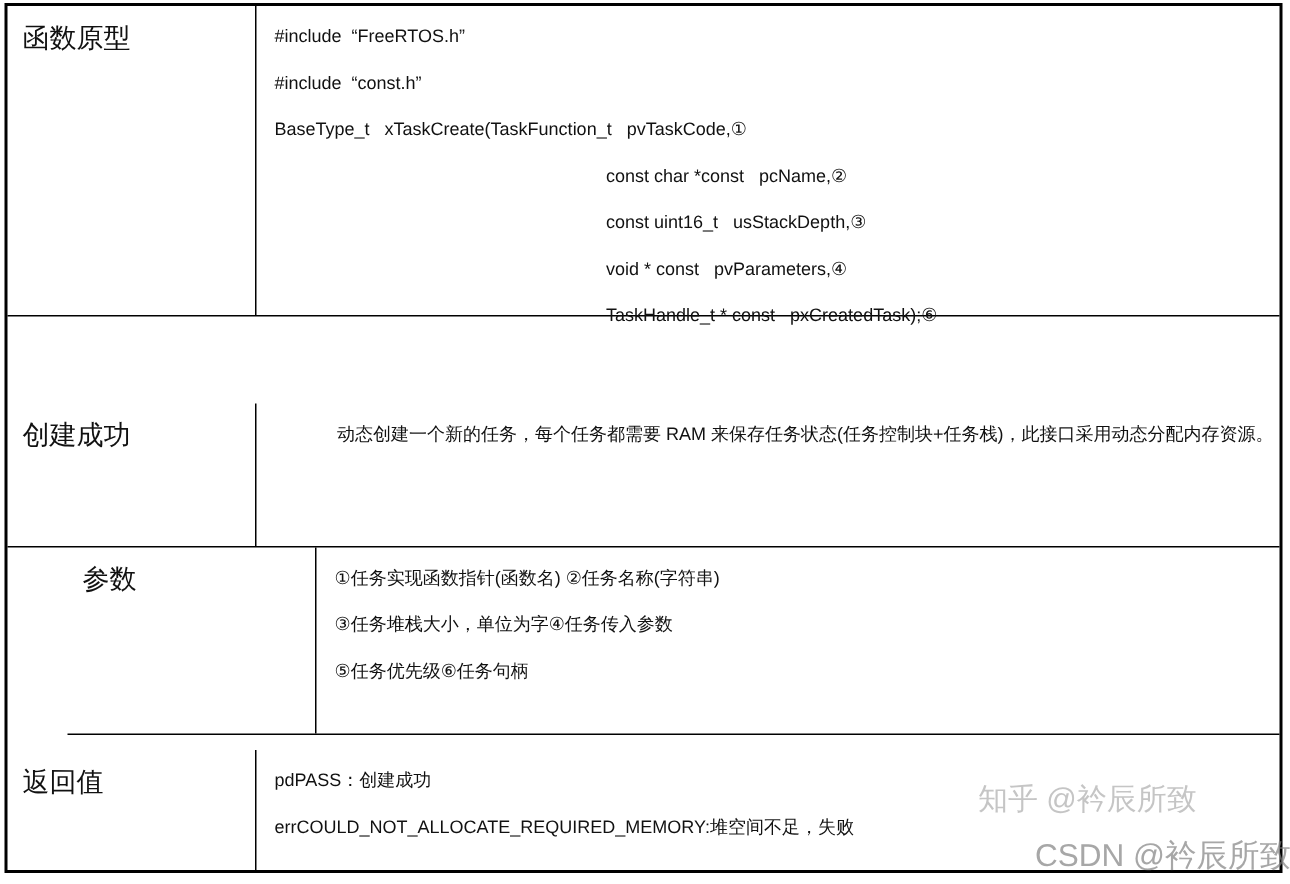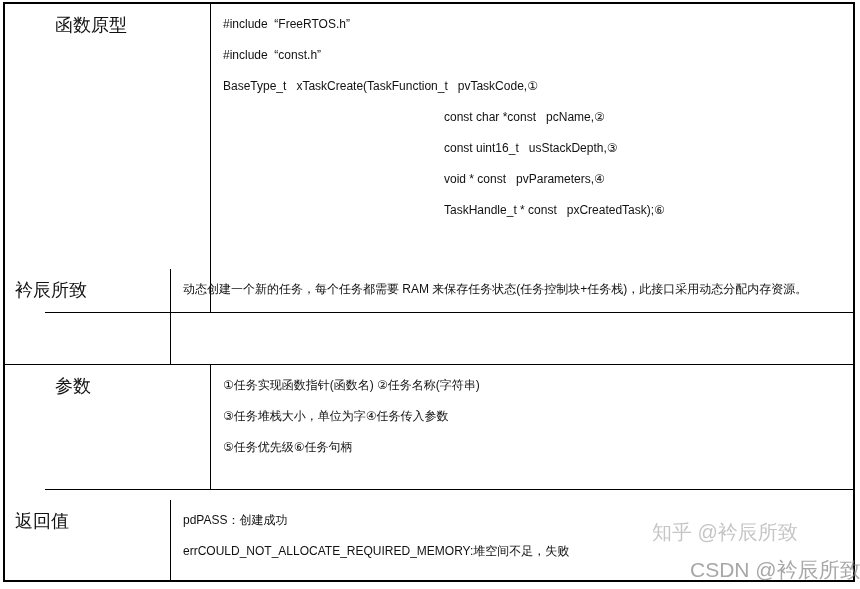--- a/index.html
+++ b/index.html
@@ -9,45 +9,45 @@
          border: 2px solid #000; box-sizing: border-box; }
   .row { position: absolute; left: 0; right: 0; border-bottom: 1.5px solid #000; box-sizing: border-box; }
   .row.last { border-bottom: none; }
   .label { position: absolute; left: 0; top: 0; bottom: 0; width: 166px;
            border-right: 1.5px solid #000; box-sizing: border-box;
            padding: 6px 0 0 10px; font-size: 18px; line-height: 31px; }
   .content { position: absolute; left: 166px; right: 0; top: 0; bottom: 0;
              padding: 5px 0 0 12px; font-size: 12px; line-height: 31px; }
   .line { white-space: pre; height: 31px; }
   .indent { padding-left: 221px; }
-  .wrap { white-space: normal; padding-right: 16px; }
+  .wrap { white-space: normal; padding-right: 4px; text-align: right; }
   .wm { position: absolute; color: rgba(150,150,150,0.55); font-size: 20px; white-space: nowrap; }
   .wm1 { left: 652px; top: 519px; }
   .wm2 { left: 690px; top: 556px; font-size: 21px; color: rgba(130,130,130,0.7); }
 </style>
 </head>
 <body>
 
 <div class="tbl">
 
-  <div class="row" style="top:0;height:309px;margin-left:40px;">
+  <div class="row" style="top:0;height:207px;">
     <div class="label">函数原型</div>
     <div class="content">
       <div class="line">#include  “FreeRTOS.h”</div>
       <div class="line">#include  “const.h”</div>
       <div class="line">BaseType_t   xTaskCreate(TaskFunction_t   pvTaskCode,①</div>
       <div class="line indent">const char *const   pcName,②</div>
       <div class="line indent">const uint16_t   usStackDepth,③</div>
       <div class="line indent">void * const   pvParameters,④</div>
       <div class="line indent">TaskHandle_t * const   pxCreatedTask);⑥</div>
     </div>
   </div>
 
   <div class="row" style="top:265px;height:96px;">
-    <div class="label">衿辰所致</div>
+    <div class="label">创建成功</div>
     <div class="content wrap">动态创建一个新的任务，每个任务都需要 RAM 来保存任务状态(任务控制块+任务栈)，此接口采用动态分配内存资源。</div>
   </div>
 
   <div class="row" style="top:361px;height:125px;margin-left:40px;">
     <div class="label">参数</div>
     <div class="content">
       <div class="line">①任务实现函数指针(函数名) ②任务名称(字符串)</div>
       <div class="line">③任务堆栈大小，单位为字④任务传入参数</div>
       <div class="line">⑤任务优先级⑥任务句柄</div>
     </div>

